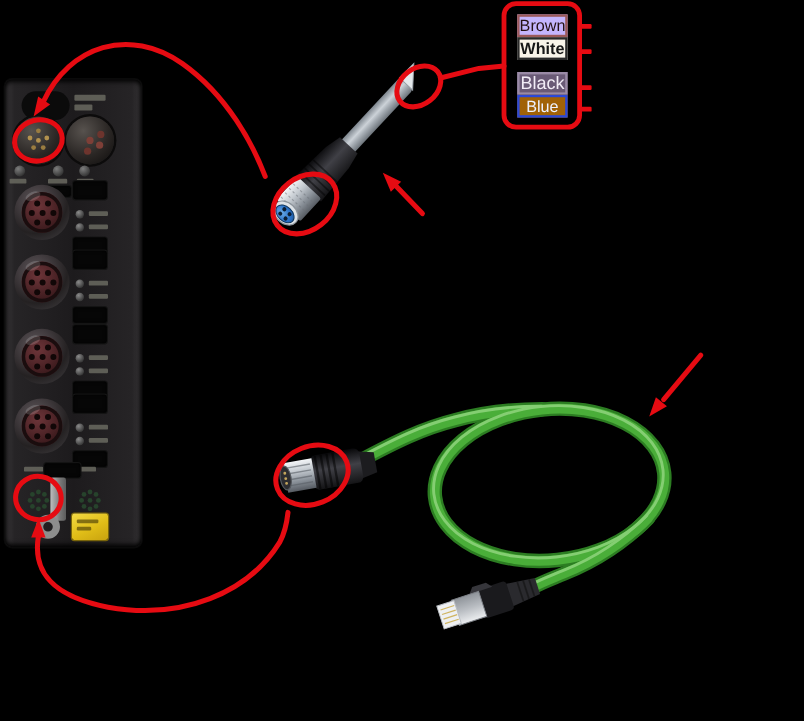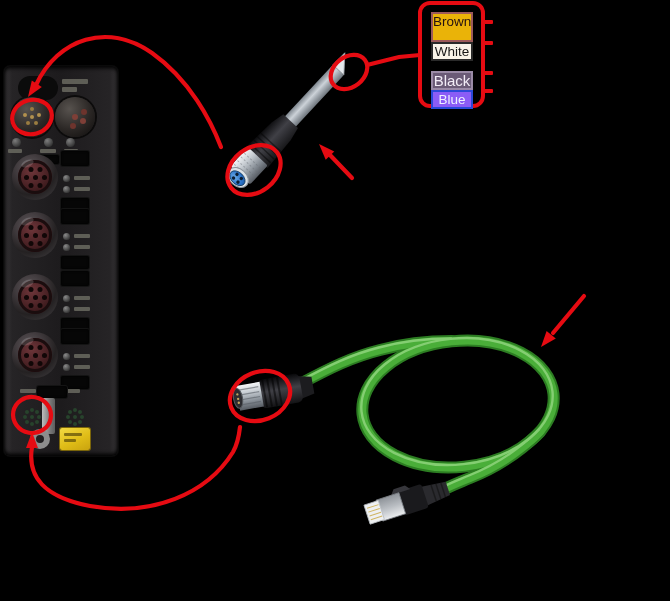--- a/index.html
+++ b/index.html
@@ -273,24 +273,24 @@
     </g>
     <g fill="#e60b12" stroke="none">
       <polygon points="28,97 31.8,80.4 41.8,87"></polygon>
       <polygon points="319,144 334.3,151.4 325.7,159.7"></polygon>
       <polygon points="32,432 26,448 38,448"></polygon>
       <polygon points="541,347 546.6,331 555.8,338.6"></polygon>
     </g>
   </svg>
 
   <div id="legend">
-    <div class="swatch" style="background: #eab308; border: 2px solid rgb(156, 90, 90); color: rgb(36, 17, 18); width: 42px; height: 30px; box-sizing: border-box; font-size: 13.5px; line-height: 15px; text-align: center;">Brown</div>
-    <div class="swatch" style="background: rgb(249, 244, 233); border: 2px solid rgb(42, 42, 42); color: rgb(23, 23, 23); width: 42px; height: 19px; box-sizing: border-box; font-size: 13.5px; line-height: 15px; text-align: center;">White</div>
+    <div class="swatch" style="background: #c4b5fd; border: 2px solid rgb(156, 90, 90); color: rgb(36, 17, 18); width: 42px; height: 19px; box-sizing: border-box; font-size: 13.5px; line-height: 15px; text-align: center;">Brown</div>
+    <div class="swatch" style="background: rgb(249, 244, 233); border: 2px solid rgb(42, 42, 42); color: rgb(23, 23, 23); width: 42px; height: 19px; box-sizing: border-box; font-size: 13.5px; line-height: 15px; text-align: center; font-weight: bold;">White</div>
     <div class="gap10"></div>
     <div class="swatch" style="background: rgb(106, 90, 118); border: 2px solid rgb(154, 138, 166); color: rgb(242, 236, 246); width: 42px; height: 19px; box-sizing: border-box; font-size: 15px; line-height: 15px; text-align: center;">Black</div>
-    <div class="swatch" style="background: #8b5cf6; border: 2px solid rgb(42, 72, 216); color: rgb(238, 242, 255); width: 42px; height: 19px; box-sizing: border-box; font-size: 13.5px; line-height: 15px; text-align: center;">Blue</div>
+    <div class="swatch" style="background: #a16207; border: 2px solid rgb(42, 72, 216); color: rgb(238, 242, 255); width: 42px; height: 19px; box-sizing: border-box; font-size: 13.5px; line-height: 15px; text-align: center;">Blue</div>
     <div class="tick" style="top:15px;"></div>
     <div class="tick" style="top:36px;"></div>
     <div class="tick" style="top:66px;"></div>
     <div class="tick" style="top:84px;"></div>
   </div>
 
 </div>
 
 </body></html>

